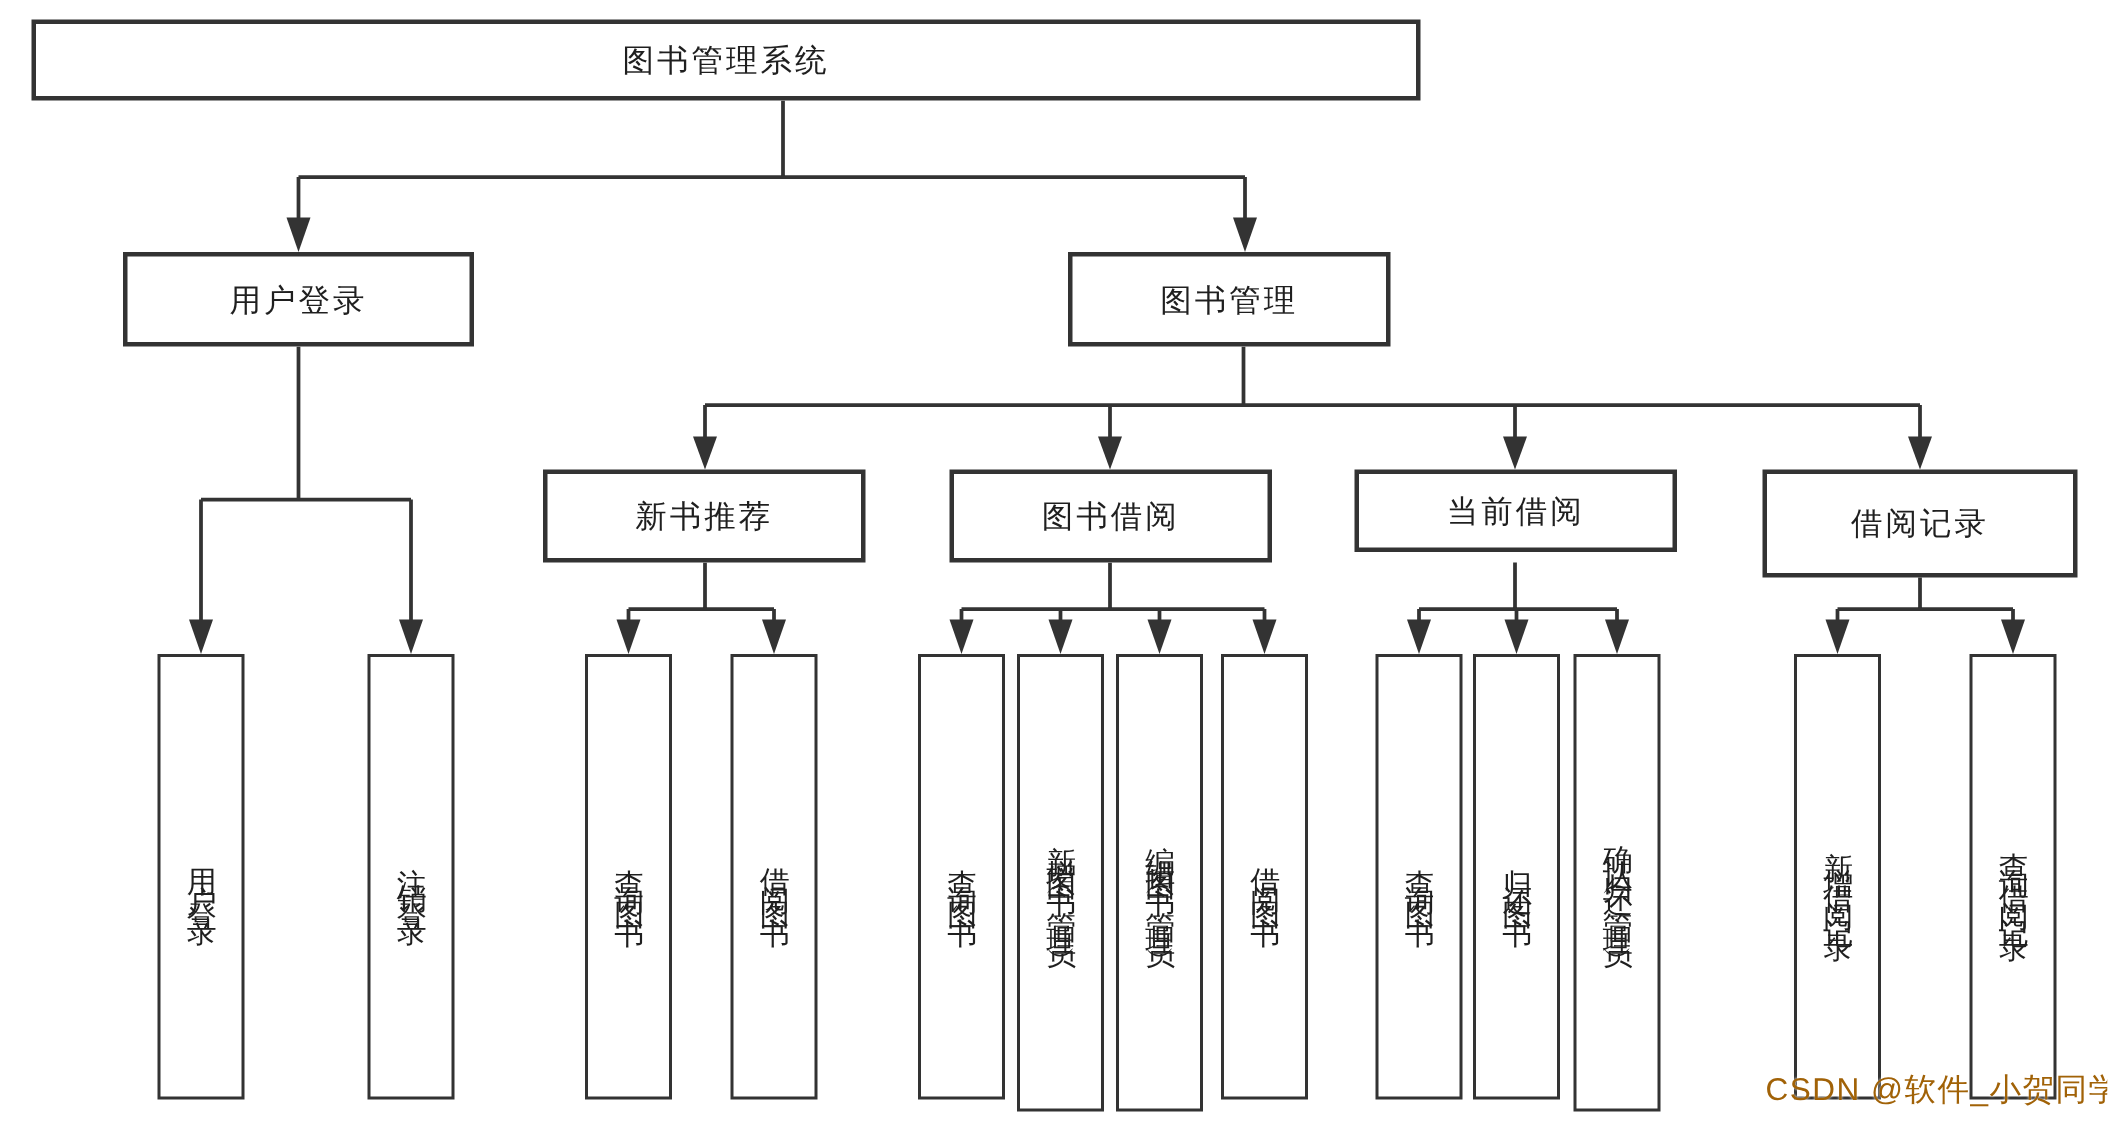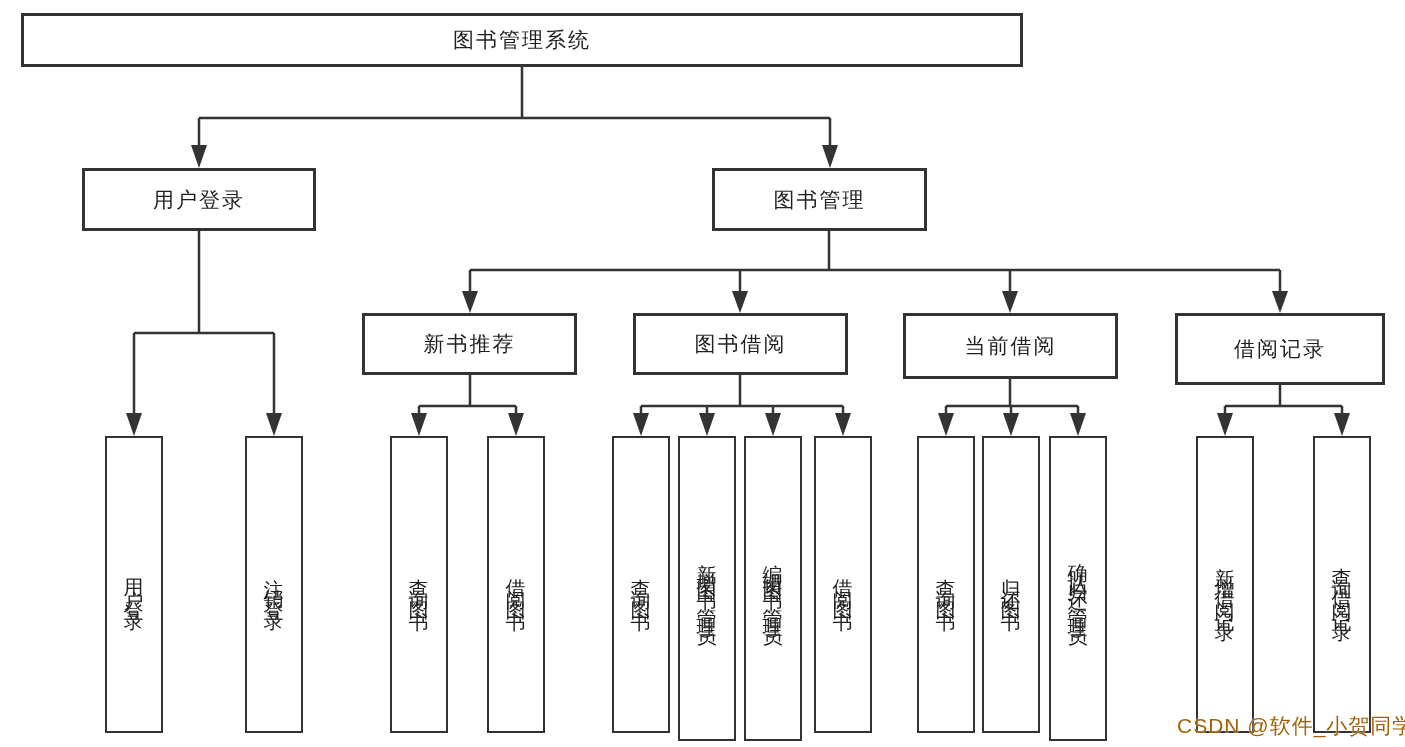--- a/index.html
+++ b/index.html
@@ -125,38 +125,38 @@
       <polygon points="765,413 781,413 773,436"></polygon>
       <polygon points="835,413 851,413 843,436"></polygon>
       <polygon points="938,413 954,413 946,436"></polygon>
       <polygon points="1003,413 1019,413 1011,436"></polygon>
       <polygon points="1070,413 1086,413 1078,436"></polygon>
       <polygon points="1217,413 1233,413 1225,436"></polygon>
       <polygon points="1334,413 1350,413 1342,436"></polygon>
     </g>
   </svg>
 
-  <div class="box" style="left:21px;top:13px;width:1002px;height:54px">
+  <div class="box" style="left:21px;top:13px;width:926px;height:54px">
     <span class="lbl">图书管理系统</span>
   </div>
 
   <div class="box" style="left:82px;top:168px;width:234px;height:63px">
     <span class="lbl">用户登录</span>
   </div>
   <div class="box" style="left:712px;top:168px;width:215px;height:63px">
     <span class="lbl">图书管理</span>
   </div>
 
   <div class="box" style="left:633px;top:313px;width:215px;height:62px">
     <span class="lbl">图书借阅</span>
   </div>
   <div class="box" style="left:362px;top:313px;width:215px;height:62px">
     <span class="lbl">新书推荐</span>
   </div>
-  <div class="box" style="left:903px;top:313px;width:215px;height:66px">
+  <div class="box" style="left:903px;top:313px;width:215px;height:55px">
     <span class="lbl">当前借阅</span>
   </div>
   <div class="box" style="left:1175px;top:313px;width:210px;height:72px">
     <span class="lbl">借阅记录</span>
   </div>
 
   <div class="box leaf" style="left:105px;top:436px">
     <span class="vlbl">用户登录</span>
   </div>
   <div class="box leaf" style="left:245px;top:436px">

